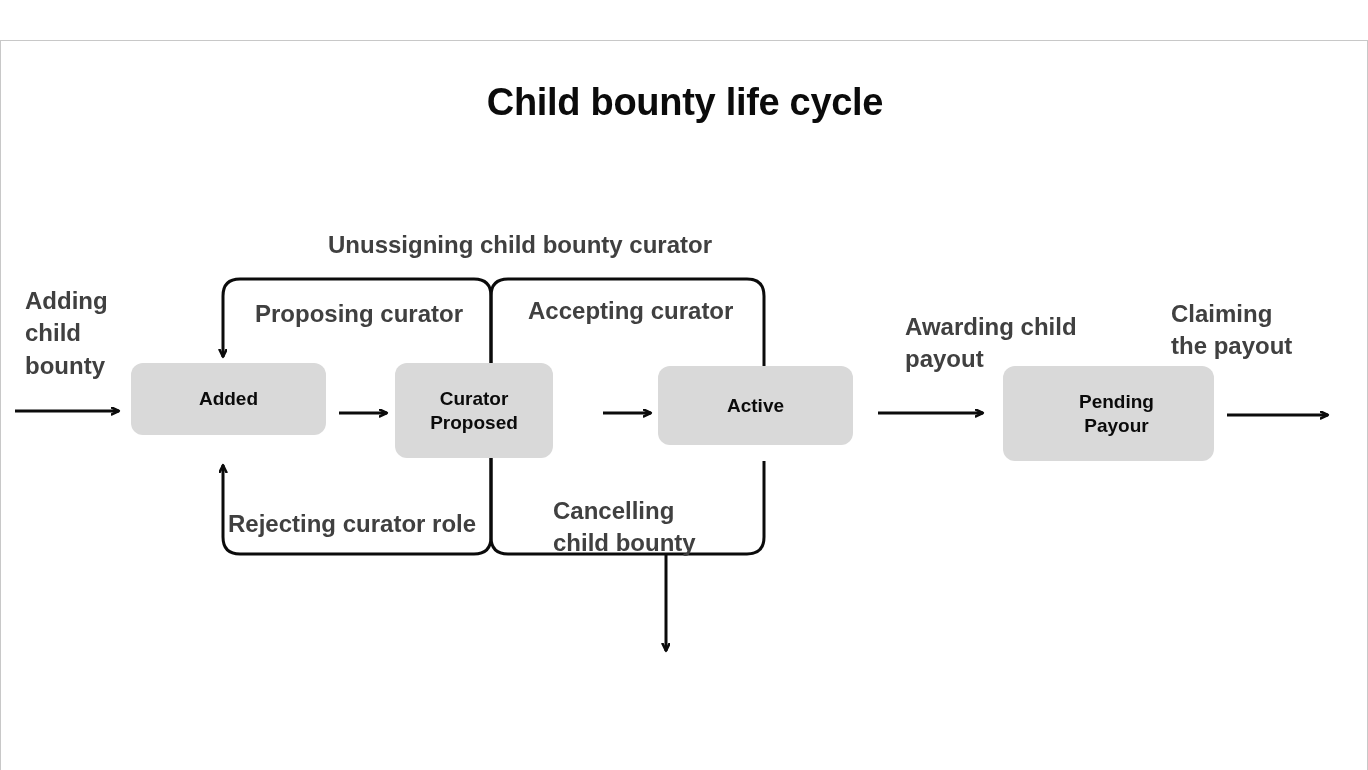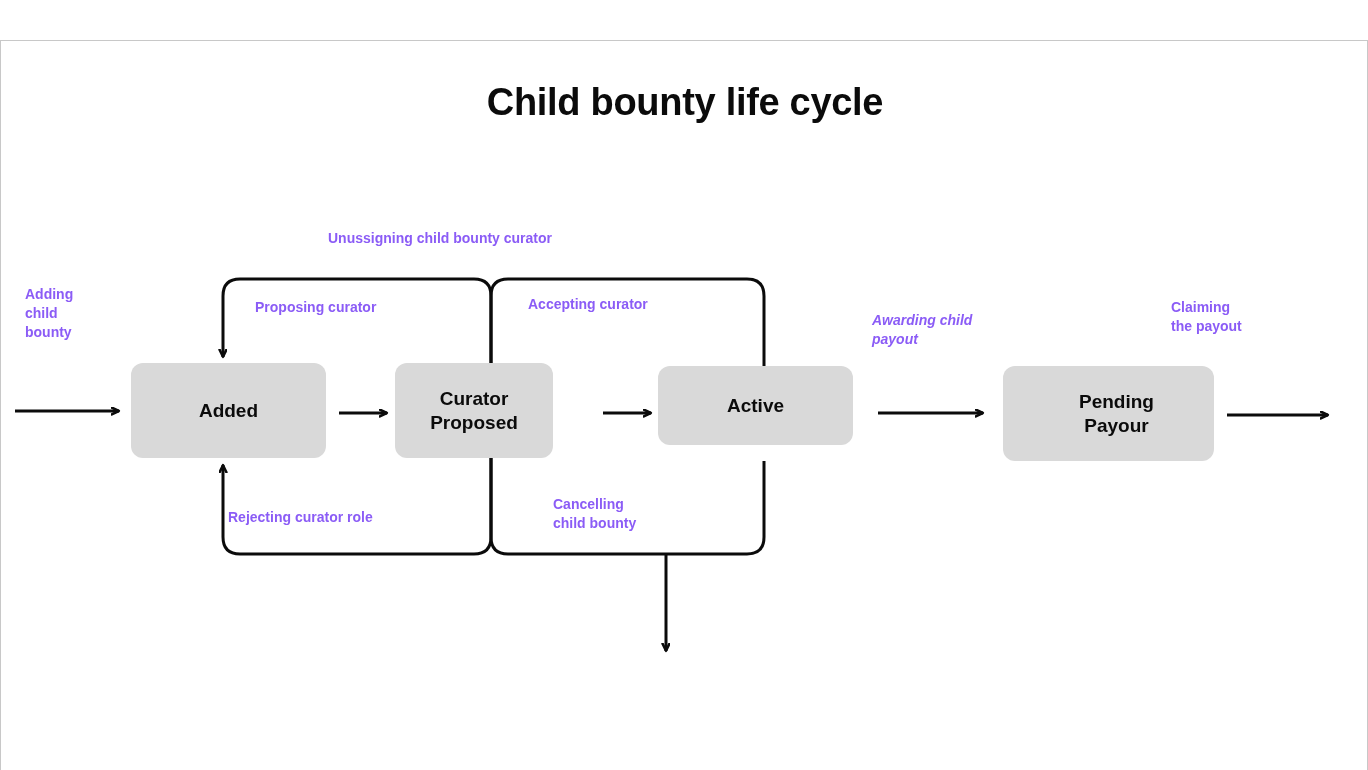--- a/index.html
+++ b/index.html
@@ -47,23 +47,23 @@
     justify-content: center;
     text-align: center;
     font-size: 19px;
     font-weight: bold;
     color: #0b0b0b;
     line-height: 1.25;
     white-space: pre-line;
   }
   .edge-label {
     position: absolute;
-    font-size: 14px;
+    font-size: 24px;
     font-weight: bold;
-    color: #8b5cf6;
+    color: #404040;
     line-height: 1.35;
     white-space: pre-line;
   }
 </style>
 </head>
 <body>
 
 <div id="canvas">
 
   <div class="title">Child bounty life cycle</div>
@@ -89,21 +89,21 @@
 
     <path d="M 490 417 L 490 496 Q 490 513 473 513 L 239 513 Q 222 513 222 496 L 222 424" fill="none" stroke="#0b0b0b" stroke-width="3" stroke-linecap="butt" marker-end="url(#arrowhead)"></path>
 
     <path d="M 763 325 L 763 255 Q 763 238 746 238 L 507 238 Q 490 238 490 255 L 490 322" fill="none" stroke="#0b0b0b" stroke-width="3" stroke-linecap="butt"></path>
 
     <path d="M 763 420 L 763 496 Q 763 513 746 513 L 507 513 Q 490 513 490 496 L 490 417" fill="none" stroke="#0b0b0b" stroke-width="3" stroke-linecap="butt"></path>
 
     <line x1="665" y1="513" x2="665" y2="610" stroke="#0b0b0b" stroke-width="3" marker-end="url(#arrowhead)"></line>
   </svg>
 
-  <div class="state-box" style="left:130px; top:322px; width:195px; height:95px;">Added</div>
+  <div class="state-box" style="left:130px; top:322px; width:195px; height:72px;">Added</div>
 
   <div class="state-box" style="left:394px; top:322px; width:158px; height:95px;">Curator
 Proposed</div>
 
   <div class="state-box" style="left:657px; top:325px; width:195px; height:79px;">Active</div>
 
   <div class="state-box" style="left:1002px; top:325px; width:195px; height:95px;padding-left:16px;">Pending
 Payour</div>
 
   <div class="edge-label" style="left:24px; top:244px;">Adding
@@ -114,19 +114,19 @@
 
   <div class="edge-label" style="left:254px; top:257px;">Proposing curator</div>
 
   <div class="edge-label" style="left:527px; top:254px;">Accepting curator</div>
 
   <div class="edge-label" style="left:227px; top:467px;">Rejecting curator role</div>
 
   <div class="edge-label" style="left:552px; top:454px;">Cancelling
 child bounty</div>
 
-  <div class="edge-label" style="left:871px; top:270px;font-style:italic;">Awarding child
+  <div class="edge-label" style="left:904px; top:270px;">Awarding child
 payout</div>
 
   <div class="edge-label" style="left:1170px; top:257px;">Claiming
 the payout</div>
 
 </div>
 
 </body></html>

